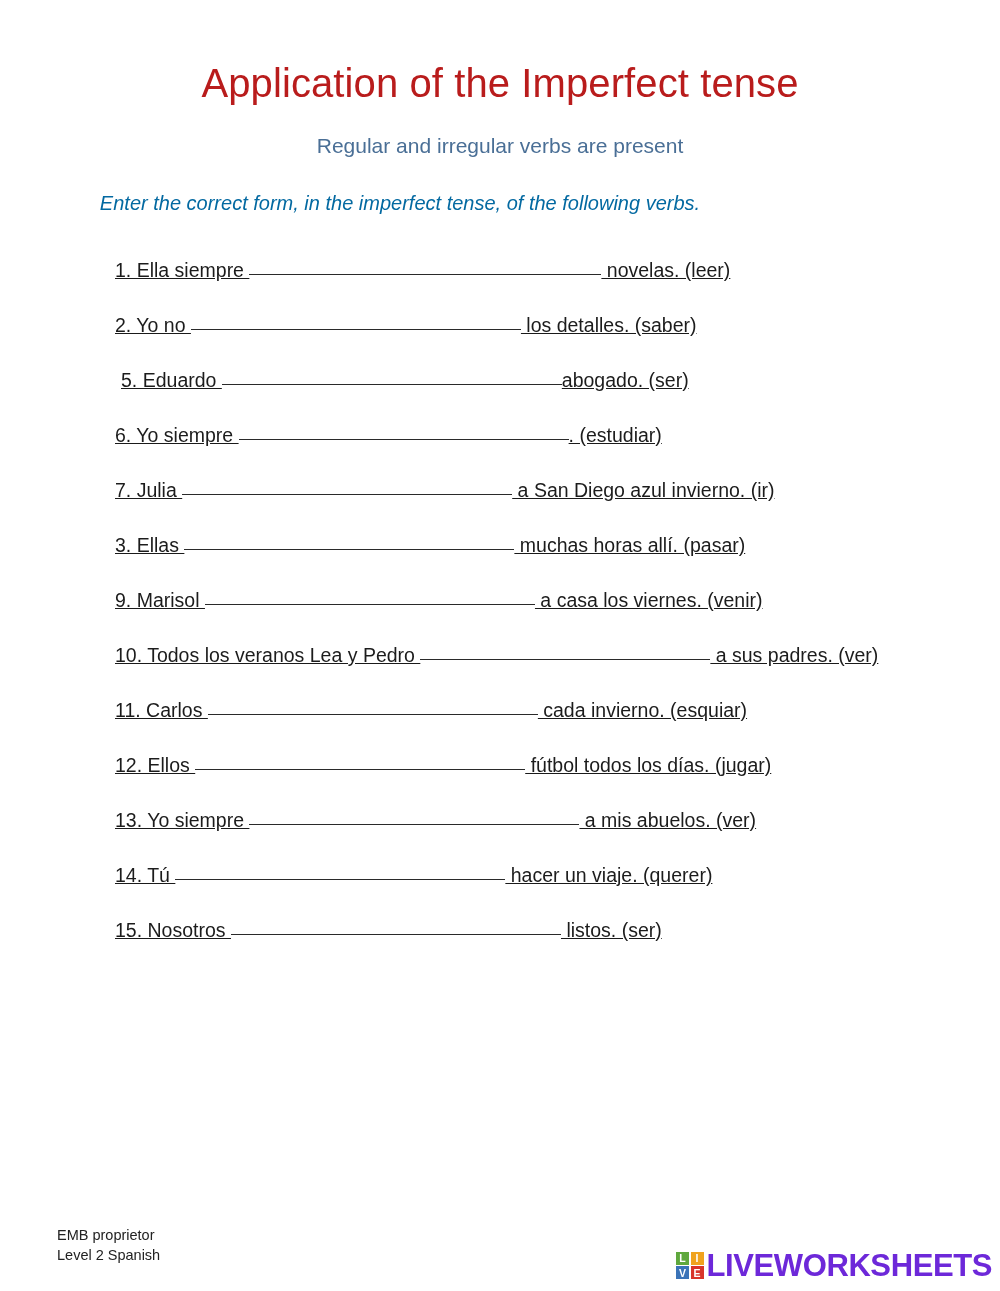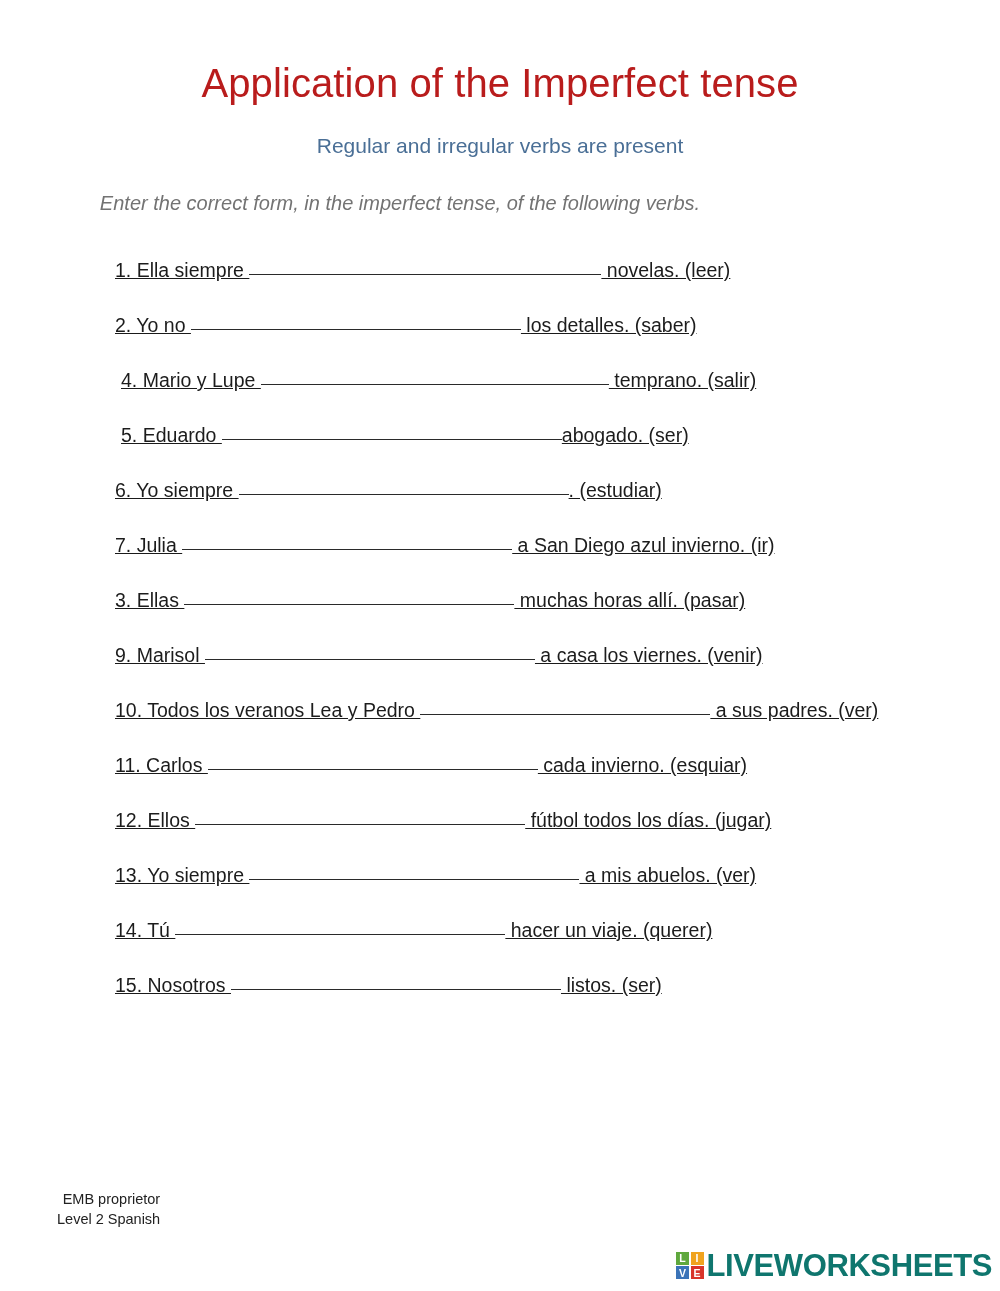--- a/index.html
+++ b/index.html
@@ -52,21 +52,21 @@
 
   .instruction {
     position: absolute;
     top: 190px;
     left: 0;
     width: 800px;
     text-align: center;
     font-size: 20px;
     font-style: italic;
     font-weight: 400;
-    color: #737373;
+    color: #0369a1;
     line-height: 1.3;
     white-space: nowrap;
   }
 
   
   .questions {
     position: absolute;
     top: 258px;
     left: 115px;
     width: 830px;
@@ -96,25 +96,24 @@
     vertical-align: baseline;
     position: relative;
     top: -2px;
     height: 17px;
   }
 
   
   .footer-note {
     position: absolute;
     left: 57px;
-    top: 1189px;
+    top: 1225px;
     font-size: 14.5px;
     line-height: 20px;
     color: #222222;
-    text-align: right;
   }
   .footer-note div { white-space: nowrap; }
 
   
   .logo {
     position: absolute;
     right: 8px;
     top: 1250px;
     display: flex;
     align-items: center;
@@ -141,40 +140,39 @@
   }
   .logo-cell.c-l { background: #5fa83d; }
   .logo-cell.c-i { background: #f0a31e; }
   .logo-cell.c-v { background: #3a73b8; }
   .logo-cell.c-e { background: #d8352a; }
 
   .logo-word {
     font-size: 31px;
     font-weight: 700;
     letter-spacing: -0.4px;
-    color: #0f766e;
+    color: #6d28d9;
     line-height: 1;
     white-space: nowrap;
   }
 </style>
 </head>
 <body>
 
 <div class="sheet">
 
   <div class="title">Application of the Imperfect tense</div>
 
   <div class="subtitle">Regular and irregular verbs are present</div>
 
   <div class="instruction">Enter the correct form, in the imperfect tense, of the following verbs.</div>
 
   <div class="questions" id="questions-container">
       <div class="q-row"><span class="q-text">1. Ella siempre </span><span class="blank" style="width: 352px;"></span><span class="q-text"> novelas. (leer)</span></div>
       <div class="q-row"><span class="q-text">2. Yo no </span><span class="blank" style="width: 330px;"></span><span class="q-text"> los detalles. (saber)</span></div>
-      <div class="q-row q-indent"><span class="q-text"> 4. Mario y Lupe </span><span class="blank" style="width: 348px;"></span><span class="q-text"> temprano. (salir)</span></div>
       <div class="q-row q-indent"><span class="q-text"> 5. Eduardo </span><span class="blank" style="width: 340px;"></span><span class="q-text">abogado. (ser)</span></div>
       <div class="q-row"><span class="q-text">6. Yo siempre </span><span class="blank" style="width: 330px;"></span><span class="q-text">. (estudiar)</span></div>
       <div class="q-row"><span class="q-text">7. Julia </span><span class="blank" style="width: 330px;"></span><span class="q-text"> a San Diego azul invierno. (ir)</span></div>
       <div class="q-row"><span class="q-text">3. Ellas </span><span class="blank" style="width: 330px;"></span><span class="q-text"> muchas horas allí. (pasar)</span></div>
       <div class="q-row"><span class="q-text">9. Marisol </span><span class="blank" style="width: 330px;"></span><span class="q-text"> a casa los viernes. (venir)</span></div>
       <div class="q-row"><span class="q-text">10. Todos los veranos Lea y Pedro </span><span class="blank" style="width: 290px;"></span><span class="q-text"> a sus padres. (ver)</span></div>
       <div class="q-row"><span class="q-text">11. Carlos </span><span class="blank" style="width: 330px;"></span><span class="q-text"> cada invierno. (esquiar)</span></div>
       <div class="q-row"><span class="q-text">12. Ellos </span><span class="blank" style="width: 330px;"></span><span class="q-text"> fútbol todos los días. (jugar)</span></div>
       <div class="q-row"><span class="q-text">13. Yo siempre </span><span class="blank" style="width: 330px;"></span><span class="q-text"> a mis abuelos. (ver)</span></div>
       <div class="q-row"><span class="q-text">14. Tú </span><span class="blank" style="width: 330px;"></span><span class="q-text"> hacer un viaje. (querer)</span></div>

